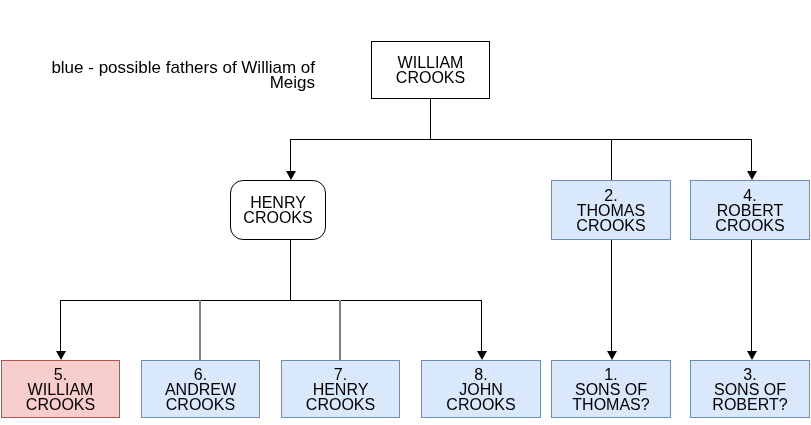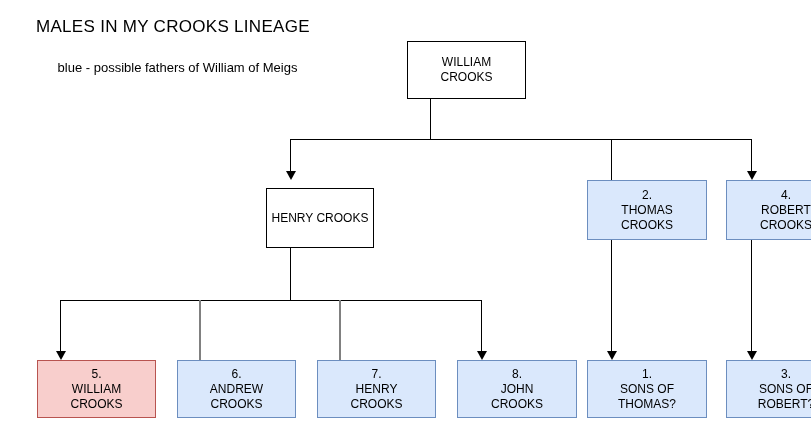--- a/index.html
+++ b/index.html
@@ -19,56 +19,54 @@
     font-size: 17px;
     letter-spacing: 0.3px;
     color: var(--text);
     white-space: nowrap;
   }
   .legend {
     position: absolute;
     left: 40px;
     top: 60px;
     width: 275px;
-    text-align: center;
-    font-size: 13px;
+    text-align: right;
+    font-size: 17px;
     line-height: 15px;
     color: var(--text);
   }
   .node {
     position: absolute;
     box-sizing: border-box;
     display: flex;
     align-items: center;
     justify-content: center;
     text-align: center;
-    font-size: 12px;
+    font-size: 16px;
     line-height: 15px;
     white-space: pre-line;
-    margin-left: 36px;
   }
   .node.white { background: var(--white-fill); border: 1px solid var(--line-black); }
   .node.blue  { background: var(--blue-fill);  border: 1px solid var(--blue-border); }
   .node.pink  { background: var(--pink-fill);  border: 1px solid var(--pink-border); }
   .edge { position: absolute; background: var(--line-black); }
   .edge.gray { background: var(--line-gray); }
   .arrow-down {
     position: absolute;
     width: 0; height: 0;
     border-left: 5px solid transparent;
     border-right: 5px solid transparent;
     border-top: 9px solid var(--line-black);
   }
 </style>
 </head>
 <body>
 
 <div id="canvas">
 
-  <div class="title">MALES IN MY CROOKS LINEAGE</div>
   <div class="legend">
     <div>blue - possible fathers of William of Meigs</div>
   </div>
 
   <div class="edge" style="left:430px; top:99px; width:1px; height:40px;"></div>
   <div class="edge" style="left:290px; top:139px; width:462px; height:1px;"></div>
   <div class="edge" style="left:290px; top:139px; width:1px; height:34px;"></div>
   <div class="arrow-down" style="left:286px; top:171px;"></div>
   <div class="edge" style="left:611px; top:139px; width:1px; height:42px;"></div>
   <div class="edge" style="left:751px; top:139px; width:1px; height:34px;"></div>
@@ -83,21 +81,21 @@
   <div class="edge" style="left:481px; top:300px; width:1px; height:53px;"></div>
   <div class="arrow-down" style="left:477px; top:351px;"></div>
 
   <div class="edge" style="left:611px; top:240px; width:1px; height:112px;"></div>
   <div class="arrow-down" style="left:607px; top:351px;"></div>
   <div class="edge" style="left:751px; top:240px; width:1px; height:112px;"></div>
   <div class="arrow-down" style="left:747px; top:351px;"></div>
 
   <div class="node white" style="left:371px; top:41px; width:119px; height:58px;">WILLIAM
 CROOKS</div>
-  <div class="node white" style="left:230px; top:188px; width:108px; height:60px;">HENRY CROOKS</div>
+  <div class="node white" style="left:230px; top:180px; width:96px; height:60px;border-radius:13px;">HENRY CROOKS</div>
   <div class="node blue" style="left:551px; top:180px; width:120px; height:60px;">2.
 THOMAS
 CROOKS</div>
   <div class="node blue" style="left:690px; top:180px; width:120px; height:60px;">4.
 ROBERT
 CROOKS</div>
 
   <div class="node pink" style="left:1px; top:360px; width:119px; height:58px;">5.
 WILLIAM
 CROOKS</div>

